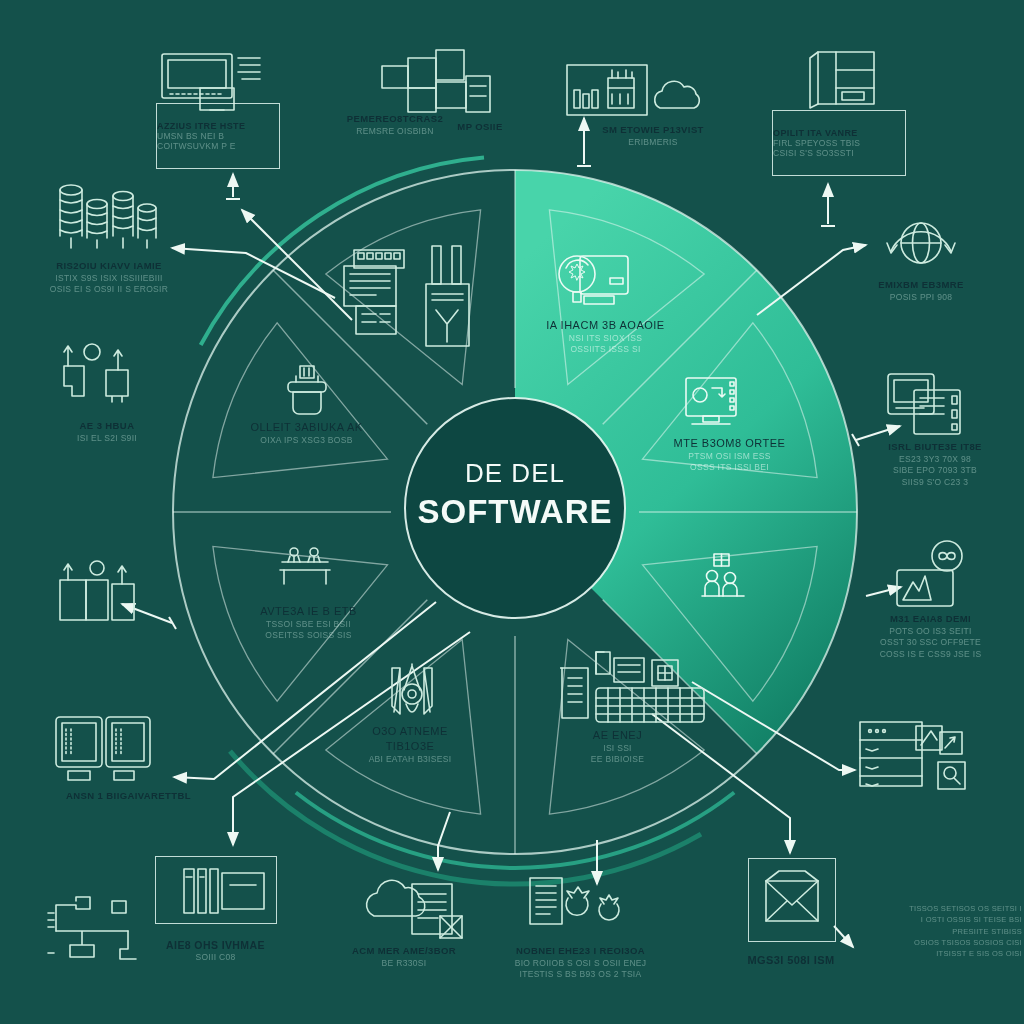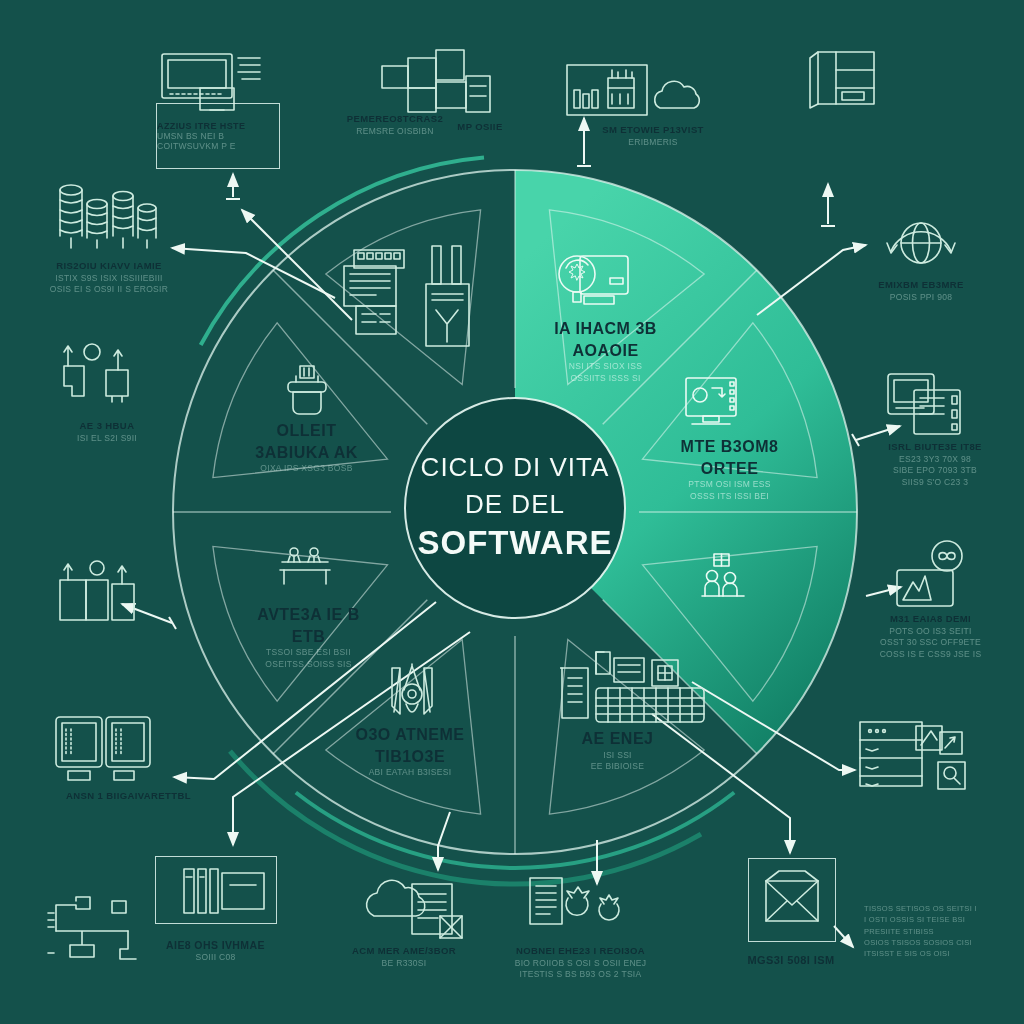--- a/index.html
+++ b/index.html
@@ -3,23 +3,23 @@
 <meta charset="utf-8">
 <style>
   html,body{margin:0;padding:0;background:#0c3a36;}
   #canvas{position:relative;width:1024px;height:1024px;background:#14514B;overflow:hidden;
           font-family:"Liberation Sans", sans-serif;}
   #wheel{position:absolute;left:0;top:0;z-index:1;}
   .item{position:absolute;z-index:3;}
   .icn{stroke:#CDEBDF;fill:none;stroke-width:1.6;stroke-linecap:round;stroke-linejoin:round;}
   .icn-l{stroke:#EAFBF4;}
   .lbl{position:absolute;z-index:4;text-align:center;line-height:1.35;}
-  .lbl.left{text-align:left;}
+  .lbl.left{text-align:right;}
   .t{font-weight:bold;font-size:9.5px;letter-spacing:.4px;color:#0E3036;}
-  .tt{font-weight:bold;font-size:16px;letter-spacing:.5px;color:#0E3036;}
+  .tt{font-weight:normal;font-size:11px;letter-spacing:.5px;color:#0E3036;}
   .s{font-size:8.5px;letter-spacing:.3px;color:rgba(203,235,225,0.40);}
   .sl{font-size:8.5px;letter-spacing:.3px;color:rgba(240,255,250,0.55);}
   .box{position:absolute;z-index:3;border:1.6px solid rgba(225,246,240,0.85);}
   .boxlbl{display:flex;flex-direction:column;justify-content:center;height:100%;}
   #center-title{position:absolute;left:385px;top:452px;width:260px;z-index:5;text-align:center;
                 color:#F4FBF8;}
   #center-title .c1{font-size:26px;font-weight:500;letter-spacing:1px;}
   #center-title .c2{font-size:26px;font-weight:500;letter-spacing:1px;margin-top:6px;}
   #center-title .c3{font-size:33px;font-weight:800;letter-spacing:1px;margin-top:4px;}
 </style>
@@ -91,21 +91,20 @@
       <path d="M450,812 L438,846 L438,870" marker-end="url(#ah)"></path>
       <path d="M470,632 L233,797 L233,845" marker-end="url(#ah)"></path>
       <path d="M436,602 L214,779 L174,777" marker-end="url(#ah)"></path>
       <path d="M172,623 L122,604" marker-end="url(#ah)"></path>
         <line x1="169" y1="617" x2="176" y2="629"></line>
       <path d="M834,926 L853,947" marker-end="url(#ah)"></path>
     </g>
   </svg>
 
   <div id="center-title">
-    <div class="c1">CICLO DI VITA</div>
     <div class="c2">DE DEL</div>
     <div class="c3">SOFTWARE</div>
   </div>
 
   <div class="item" style="left:160px;top:52px">
     <svg class="icn" width="102" height="60" viewBox="0 0 102 60">
       <rect x="2" y="2" width="70" height="44" rx="2"></rect>
         <rect x="8" y="8" width="58" height="28"></rect>
       <line x1="10" y1="42" x2="64" y2="42" stroke-dasharray="3,3"></line>
       <rect x="40" y="36" width="34" height="22"></rect>
@@ -173,20 +172,27 @@
 
   <div class="item" style="left:806px;top:50px">
     <svg class="icn" width="78" height="62" viewBox="0 0 78 62">
       <rect x="12" y="2" width="56" height="52"></rect>
         <line x1="30" y1="2" x2="30" y2="54"></line>
       <line x1="30" y1="20" x2="68" y2="20"></line>
         <line x1="30" y1="38" x2="68" y2="38"></line>
       <rect x="36" y="42" width="22" height="8"></rect>
       <path d="M12,2 L4,8 L4,58 L12,54"></path>
     </svg>
+  </div>
+  <div class="box" style="left:772px;top:110px;width:132px;height:64px">
+    <div class="boxlbl">
+      <div class="t" style="font-size:9px">OPILIT ITA VANRE</div>
+      <div class="s">FIRL SPEYOSS TBIS</div>
+      <div class="s">CSISI S'S SO3SSTI</div>
+    </div>
   </div>
 
   <div class="item" style="left:876px;top:203px">
     <svg class="icn" width="90" height="72" viewBox="0 0 90 72">
       <circle cx="45" cy="40" r="20"></circle>
         <ellipse cx="45" cy="40" rx="8.5" ry="20"></ellipse>
       <line x1="25" y1="40" x2="65" y2="40"></line>
       <path d="M15,48 A33,33 0 0 1 75,48"></path>
       <path d="M11,40 L15,50 L21,42"></path>
         <path d="M69,42 L75,50 L79,40"></path>

